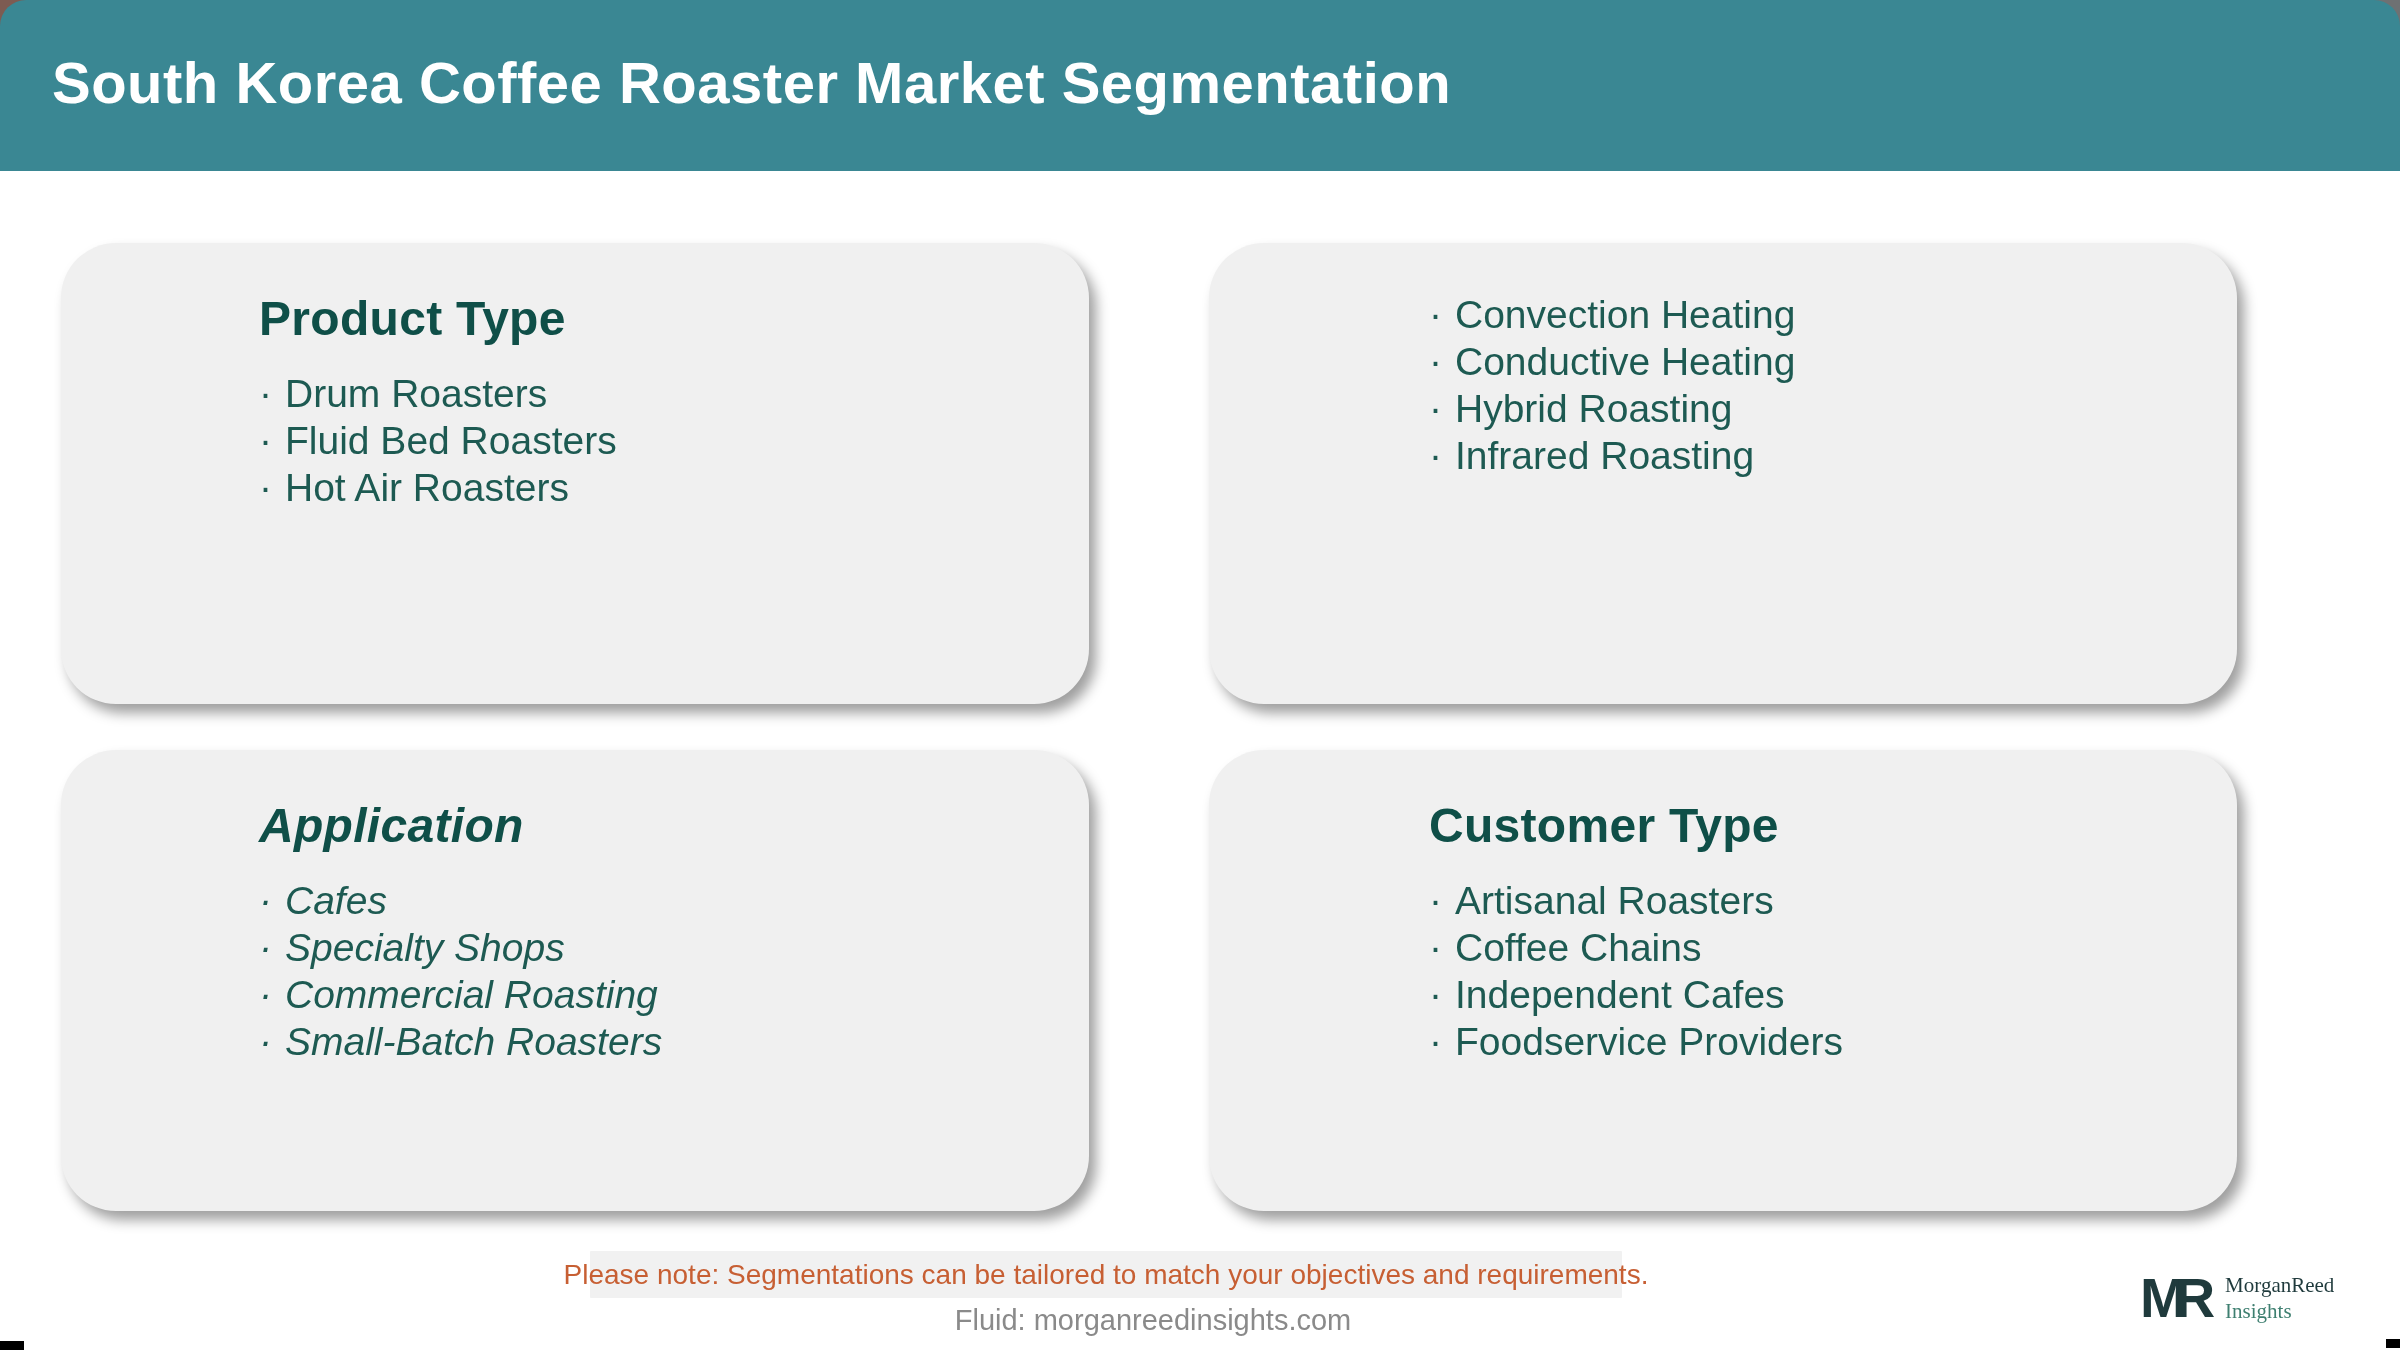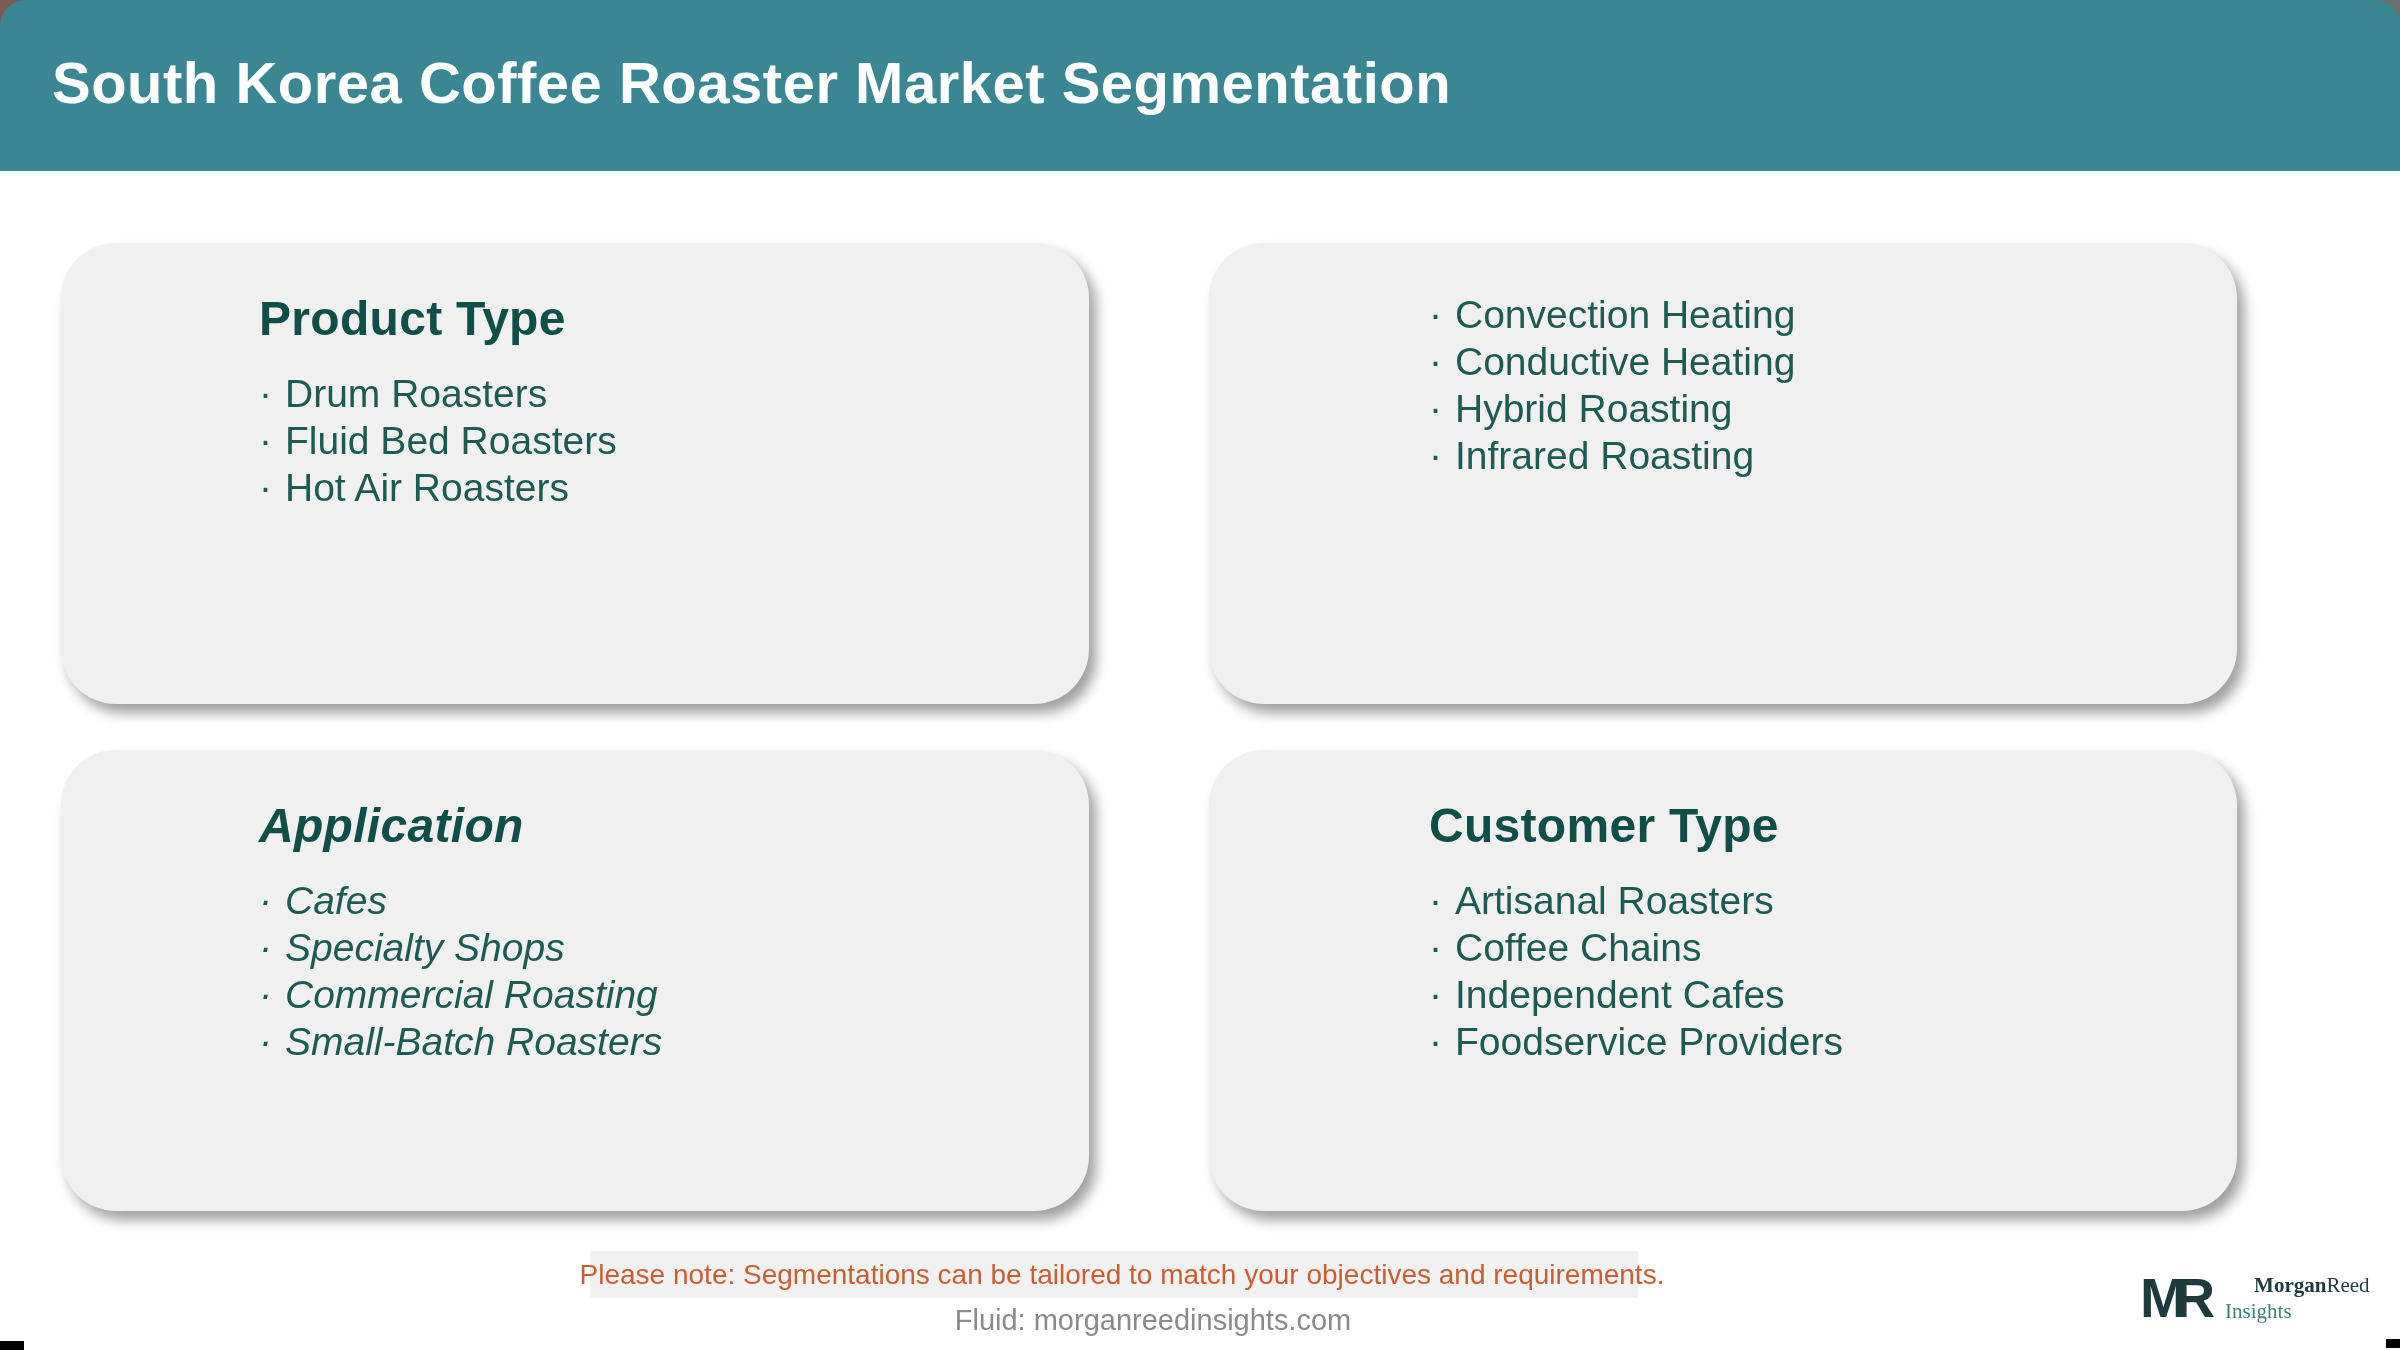--- a/index.html
+++ b/index.html
@@ -69,21 +69,20 @@
     white-space:nowrap;
   }
   .card li::before{content:"\00B7";margin-right:13px;}
 
   .note{
     position:absolute;left:590px;top:1251px;width:1032px;height:47px;
     background:var(--note-bg);
     border-radius:1px;
     display:flex;align-items:center;justify-content:center;
     z-index:2;
-    padding-left:16px;
   }
   .note span{font-size:28px;color:var(--note-text);white-space:nowrap;}
 
   .source{
     position:absolute;left:589px;top:1304px;width:1128px;
     text-align:center;
     font-size:29px;color:var(--source-text);
     z-index:2;
   }
 
@@ -97,21 +96,21 @@
     color:var(--logo-dark);
     display:flex;
   }
   .monogram .r{margin-left:-12px;}
   .logo-text{
     margin-left:10px;
     font-family:"Liberation Serif", serif;
     line-height:26px;
   }
   .logo-name{font-size:21px;color:var(--logo-dark);}
-  .logo-name .part1{font-weight:bold;margin-left:29px;}
+  .logo-name .part1{font-weight:normal;}
   .logo-sub{font-size:21px;color:var(--logo-teal);}
 
   .blackmark{position:absolute;background:#000;z-index:3;}
   .bm-left{left:0;top:1341px;width:24px;height:9px;}
   .bm-right{left:2386px;top:1339px;width:14px;height:9px;}
 </style>
 </head>
 <body>
 
 <div class="page">

